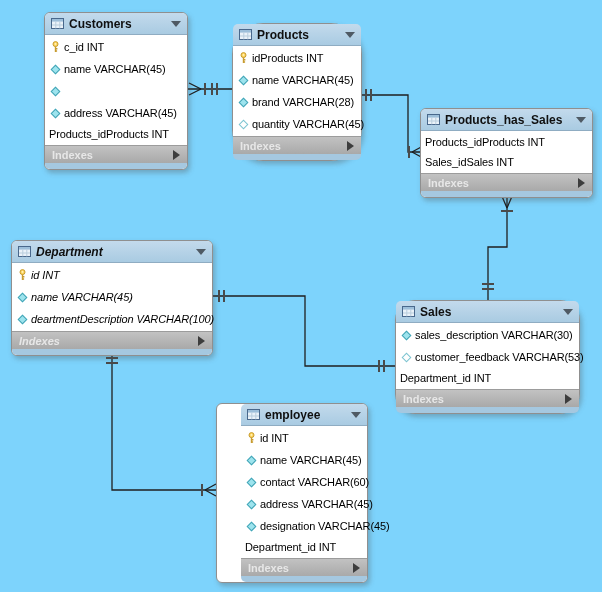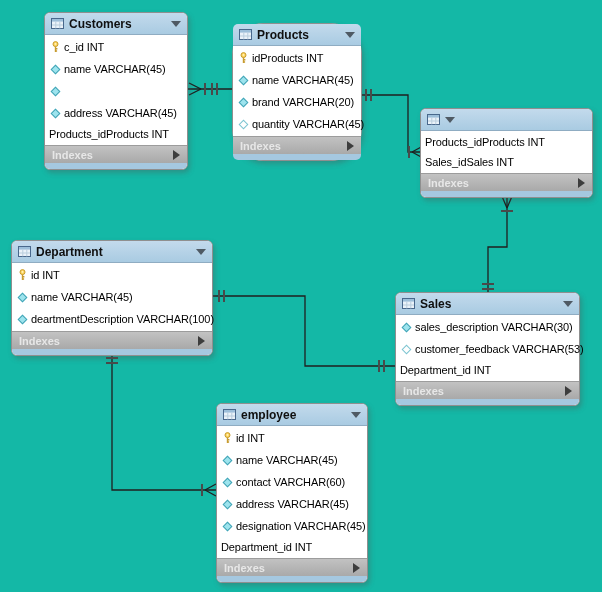--- a/index.html
+++ b/index.html
@@ -1,17 +1,17 @@
 <!DOCTYPE html>
 <html><head>
 <meta charset="utf-8">
 <style>
   html,body{margin:0;padding:0;background:#ffffff;}
   #canvas{
-    position:relative;width:602px;height:592px;background:#14b8a6;
+    position:relative;width:602px;height:592px;background:#7dd3fc;
     font-family:"Liberation Sans",sans-serif;overflow:hidden;
   }
   #wires{position:absolute;left:0;top:0;width:602px;height:592px;z-index:1;}
   .wire-line{fill:none;stroke:#1f1f1f;stroke-width:1.3;}
   .wire-tick{fill:none;stroke:#4a4a4a;stroke-width:2;}
 
   .table-node{
     position:absolute;z-index:2;background:#ffffff;box-sizing:border-box;
     border:1px solid #8f8f8f;border-radius:6px;
     box-shadow:2px 3px 5px rgba(80,80,80,.35);
@@ -162,21 +162,21 @@
           <div class="t-row">
     <span class="c-icon">
               <span class="dia filled"></span>
             </span>
     <span class="c-text">name VARCHAR(45)</span>
   </div>
           <div class="t-row">
     <span class="c-icon">
               <span class="dia filled"></span>
             </span>
-    <span class="c-text">brand VARCHAR(20)</span>
+    <span class="c-text">brand VARCHAR(28)</span>
   </div>
           <div class="t-row">
     <span class="c-icon">
               <span class="dia open"></span>
             </span>
     <span class="c-text">quantity VARCHAR(45)</span>
   </div>
         </div>
     <div class="t-indexes">
       <span class="t-indexes-label">Indexes</span>
@@ -186,39 +186,40 @@
   </div>
       <div class="table-node" style="left: 420px; top: 108px; width: 173px;">
     <div class="t-header">
       <span class="t-icon">
             <svg width="13" height="11" viewBox="0 0 13 11">
               <rect x="0.5" y="0.5" width="12" height="10" fill="#eaf2f9" stroke="#49688c"></rect>
               <rect x="1" y="1" width="11" height="2.6" fill="#9dbfda"></rect>
               <path d="M4.8 3.6 V10.4 M8.8 3.6 V10.4 M1 7 H12" stroke="#b9cedd" stroke-width="1" fill="none"></path>
             </svg>
           </span>
+      <span class="t-title">Products_has_Sales</span>
       <span class="t-caret"></span>
     </div>
     <div class="t-body">
           <div class="t-row plain">
 
     <span class="c-text">Products_idProducts INT</span>
   </div>
           <div class="t-row plain">
 
     <span class="c-text">Sales_idSales INT</span>
   </div>
         </div>
     <div class="t-indexes">
       <span class="t-indexes-label">Indexes</span>
       <span class="t-expand"></span>
     </div>
     <div class="t-footer"></div>
   </div>
-      <div class="table-node" style="left: 11px; top: 240px; width: 202px;">
+      <div class="table-node" style="left: 11px; top: 240px; width: 202px; font-style: italic;">
     <div class="t-header">
       <span class="t-icon">
             <svg width="13" height="11" viewBox="0 0 13 11">
               <rect x="0.5" y="0.5" width="12" height="10" fill="#eaf2f9" stroke="#49688c"></rect>
               <rect x="1" y="1" width="11" height="2.6" fill="#9dbfda"></rect>
               <path d="M4.8 3.6 V10.4 M8.8 3.6 V10.4 M1 7 H12" stroke="#b9cedd" stroke-width="1" fill="none"></path>
             </svg>
           </span>
       <span class="t-title">Department</span>
       <span class="t-caret"></span>
@@ -246,21 +247,21 @@
             </span>
     <span class="c-text">deartmentDescription VARCHAR(100)</span>
   </div>
         </div>
     <div class="t-indexes">
       <span class="t-indexes-label">Indexes</span>
       <span class="t-expand"></span>
     </div>
     <div class="t-footer"></div>
   </div>
-      <div class="table-node" style="left: 395px; top: 292px; width: 185px;">
+      <div class="table-node" style="left: 395px; top: 300px; width: 185px; border-radius: 20px;">
     <div class="t-header">
       <span class="t-icon">
             <svg width="13" height="11" viewBox="0 0 13 11">
               <rect x="0.5" y="0.5" width="12" height="10" fill="#eaf2f9" stroke="#49688c"></rect>
               <rect x="1" y="1" width="11" height="2.6" fill="#9dbfda"></rect>
               <path d="M4.8 3.6 V10.4 M8.8 3.6 V10.4 M1 7 H12" stroke="#b9cedd" stroke-width="1" fill="none"></path>
             </svg>
           </span>
       <span class="t-title">Sales</span>
       <span class="t-caret"></span>
@@ -282,21 +283,21 @@
 
     <span class="c-text">Department_id INT</span>
   </div>
         </div>
     <div class="t-indexes">
       <span class="t-indexes-label">Indexes</span>
       <span class="t-expand"></span>
     </div>
     <div class="t-footer"></div>
   </div>
-      <div class="table-node" style="left: 216px; top: 403px; width: 152px;">
+      <div class="table-node" style="left: 216px; top: 403px; width: 152px; padding-left: 24px;">
     <div class="t-header">
       <span class="t-icon">
             <svg width="13" height="11" viewBox="0 0 13 11">
               <rect x="0.5" y="0.5" width="12" height="10" fill="#eaf2f9" stroke="#49688c"></rect>
               <rect x="1" y="1" width="11" height="2.6" fill="#9dbfda"></rect>
               <path d="M4.8 3.6 V10.4 M8.8 3.6 V10.4 M1 7 H12" stroke="#b9cedd" stroke-width="1" fill="none"></path>
             </svg>
           </span>
       <span class="t-title">employee</span>
       <span class="t-caret"></span>

